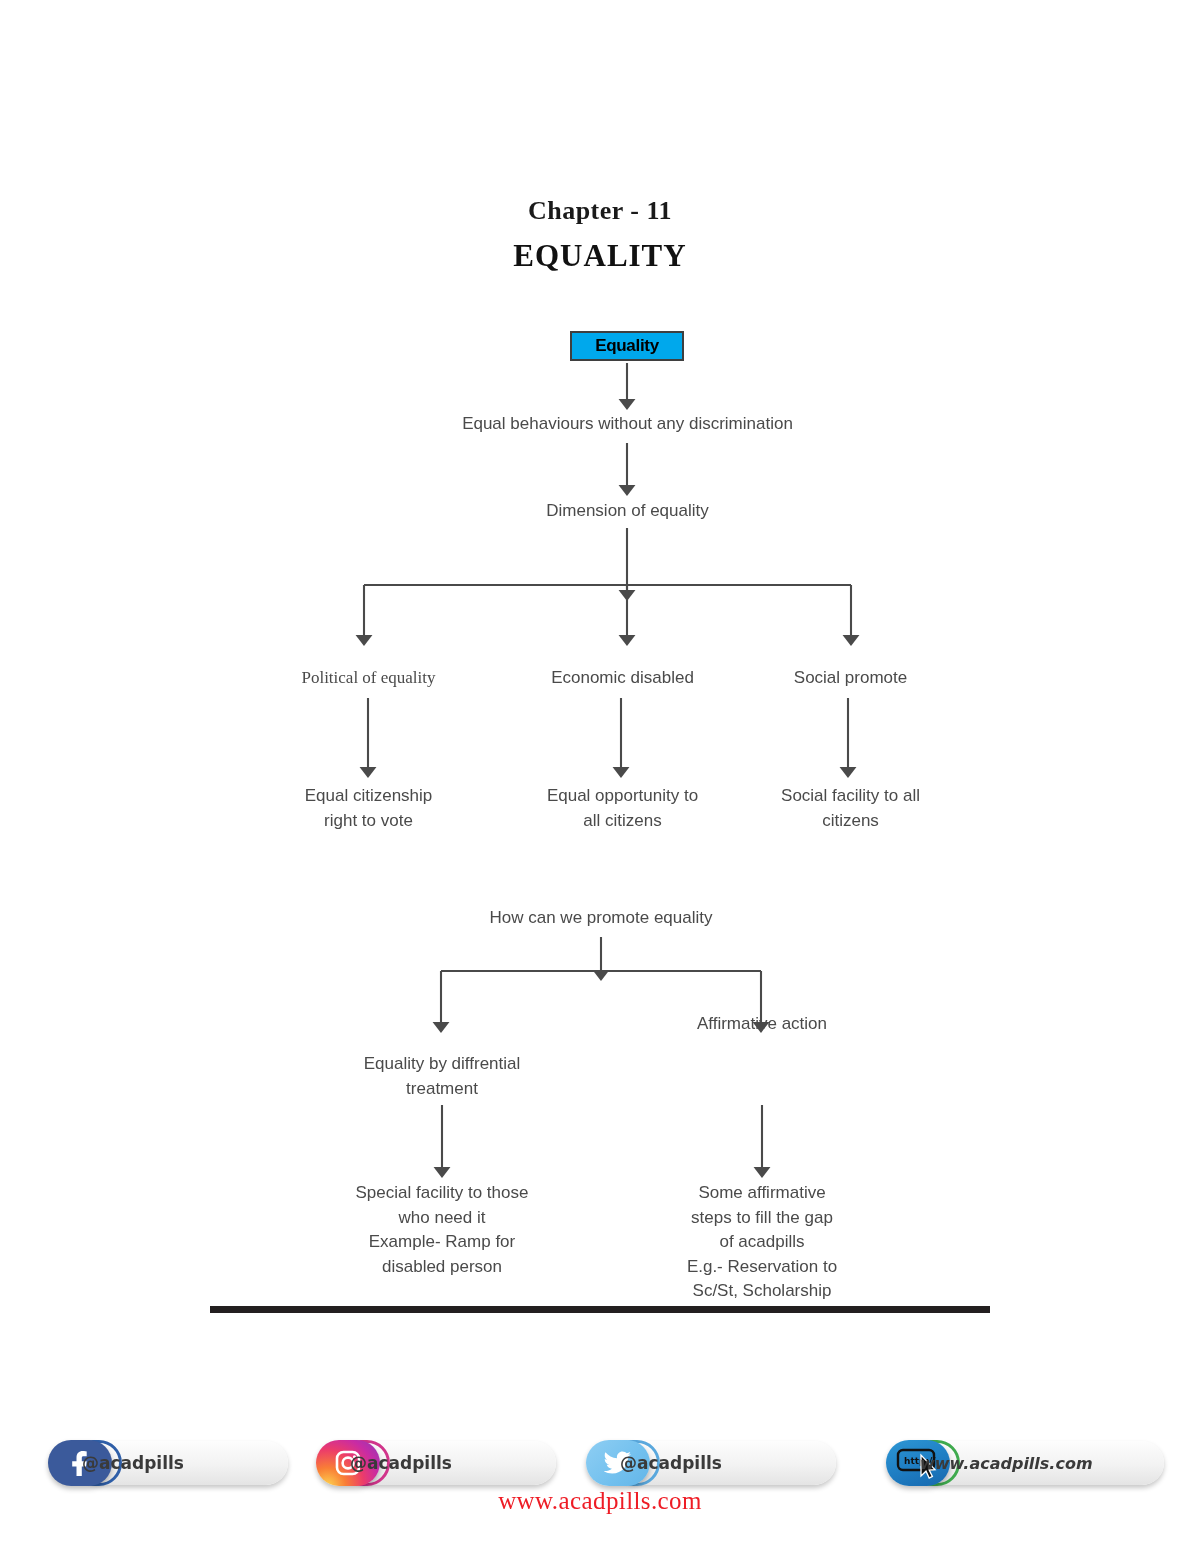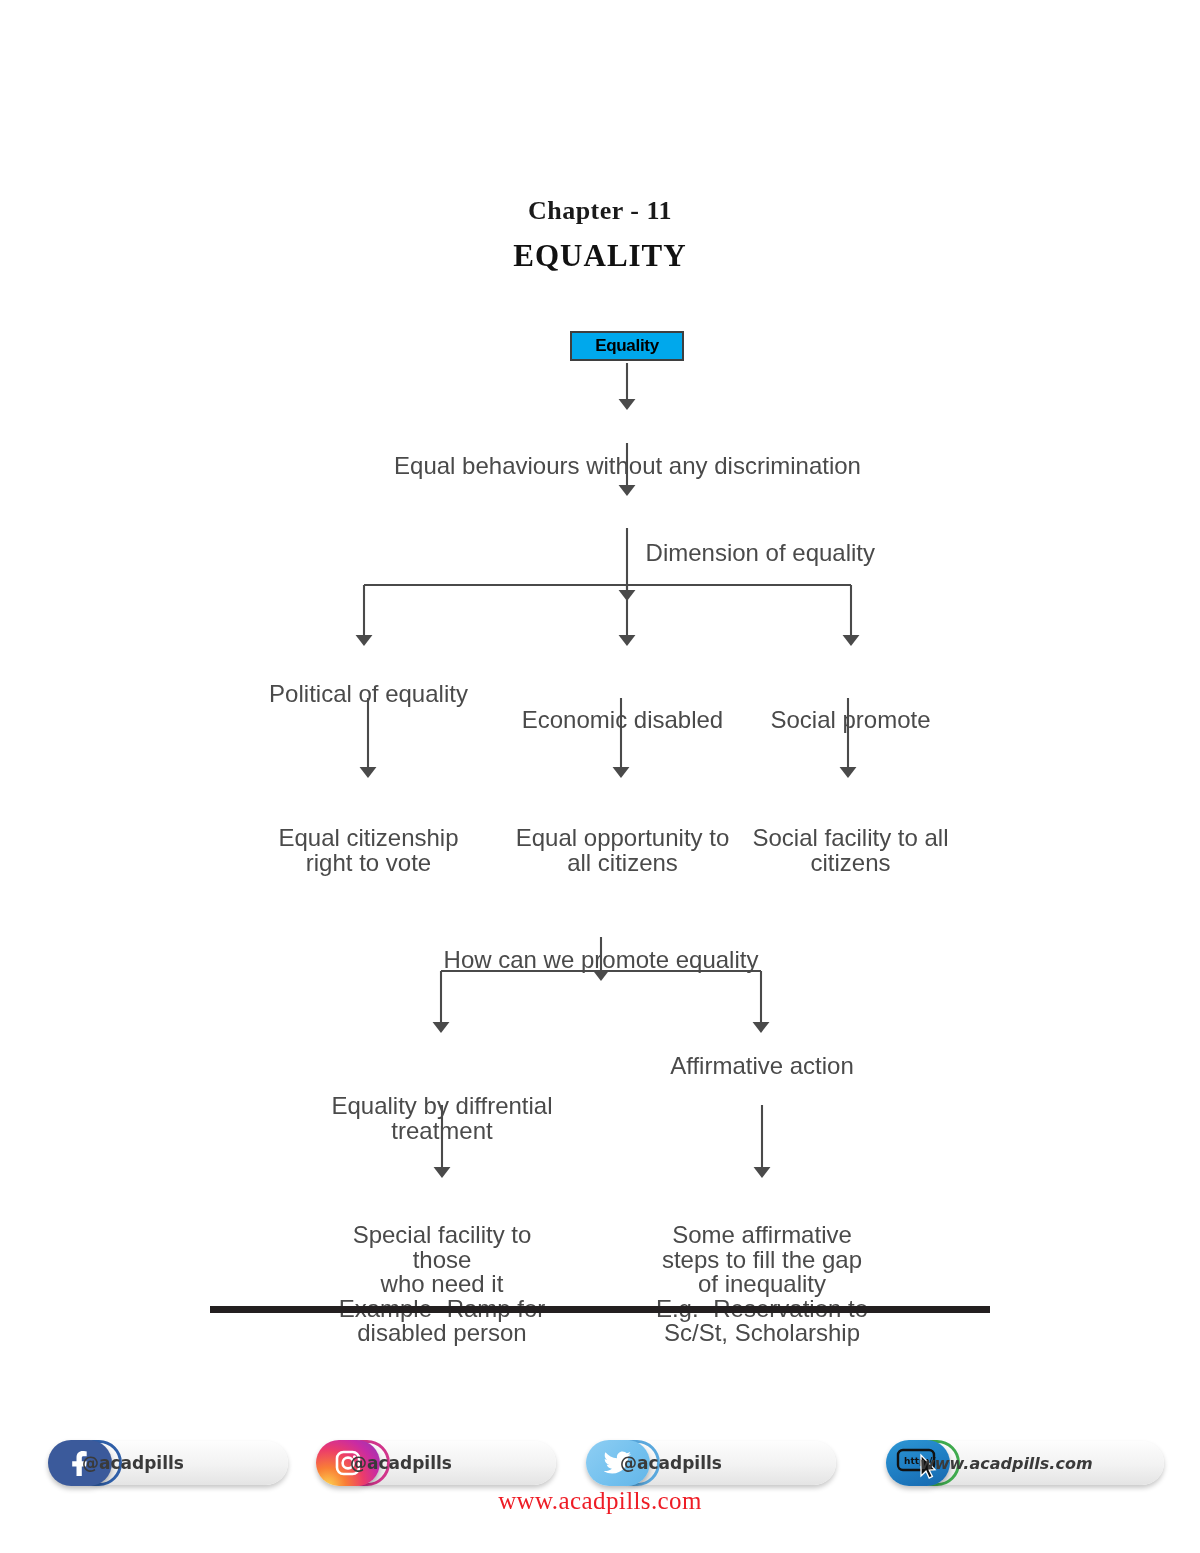--- a/index.html
+++ b/index.html
@@ -58,24 +58,23 @@
     color: #000000;
     letter-spacing: -0.3px;
   }
 
   
   .node {
     position: absolute;
     text-align: center;
     color: #4a4a4a;
     font-family: "Liberation Sans", sans-serif;
-    font-size: 24px;
+    font-size: 17px;
     line-height: 24.5px;
     white-space: pre-line;
-    margin-top: 42px;
   }
 
   
   .wires {
     position: absolute;
     left: 0;
     top: 0;
     width: 1200px;
     height: 1553px;
     pointer-events: none;
@@ -216,23 +215,23 @@
 
     <line x1="442" y1="1105" x2="442" y2="1172" marker-end="url(#ah)"></line>
     <line x1="762" y1="1105" x2="762" y2="1172" marker-end="url(#ah)"></line>
   </g>
 </svg>
 
 <div class="root-box">Equality</div>
 
 <div class="node" style="left:300px; top:412px; width:655px;">Equal behaviours without any discrimination</div>
 
-<div class="node" style="left:380px; top:499px; width:495px;text-align:right;">Dimension of equality</div>
-
-<div class="node" style="left:246px; top:640px; width:245px;">Political of equality</div>
+<div class="node" style="left:380px; top:499px; width:495px;">Dimension of equality</div>
+
+<div class="node" style="left:246px; top:666px; width:245px;font-family:Liberation Serif, serif;">Political of equality</div>
 <div class="node" style="left:500px; top:666px; width:245px;">Economic disabled</div>
 <div class="node" style="left:728px; top:666px; width:245px;">Social promote</div>
 
 <div class="node" style="left:246px; top:784px; width:245px;">Equal citizenship
 right to vote</div>
 <div class="node" style="left:500px; top:784px; width:245px;">Equal opportunity to
 all citizens</div>
 <div class="node" style="left:728px; top:784px; width:245px;">Social facility to all
 citizens</div>
 
@@ -241,21 +240,21 @@
 <div class="node" style="left:322px; top:1052px; width:240px;">Equality by diffrential
 treatment</div>
 <div class="node" style="left:642px; top:1012px; width:240px;">Affirmative action</div>
 
 <div class="node" style="left:322px; top:1181px; width:240px;">Special facility to those
 who need it
 Example- Ramp for
 disabled person</div>
 <div class="node" style="left:642px; top:1181px; width:240px;">Some affirmative
 steps to fill the gap
-of inequality
+of acadpills
 E.g.- Reservation to
 Sc/St, Scholarship</div>
 
 <div class="divider"></div>
 
 <div class="social-row">
 
   <div class="badge" style="left:48px; top:16px; width:240px;">
     <div class="badge-plate" style="width:206px;">
       <span class="badge-text">@acadpills</span>

